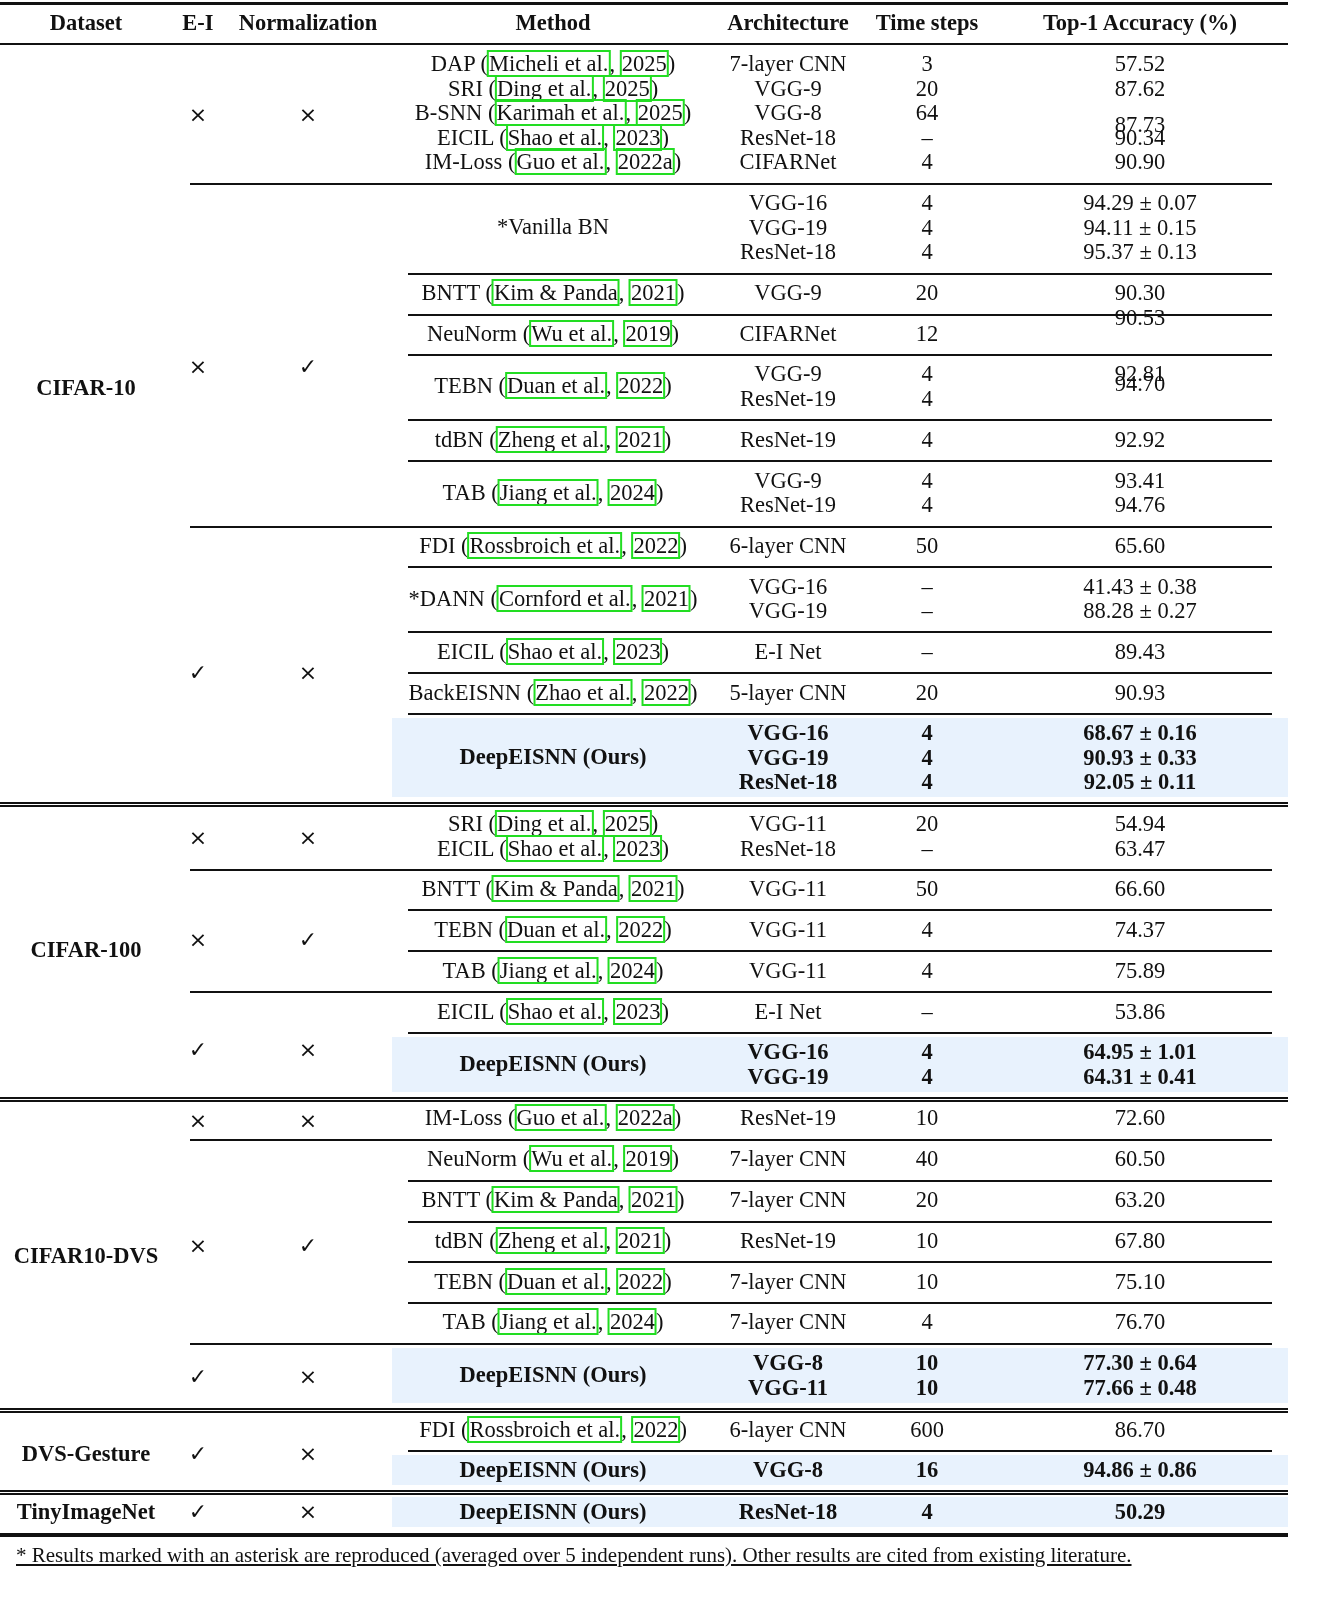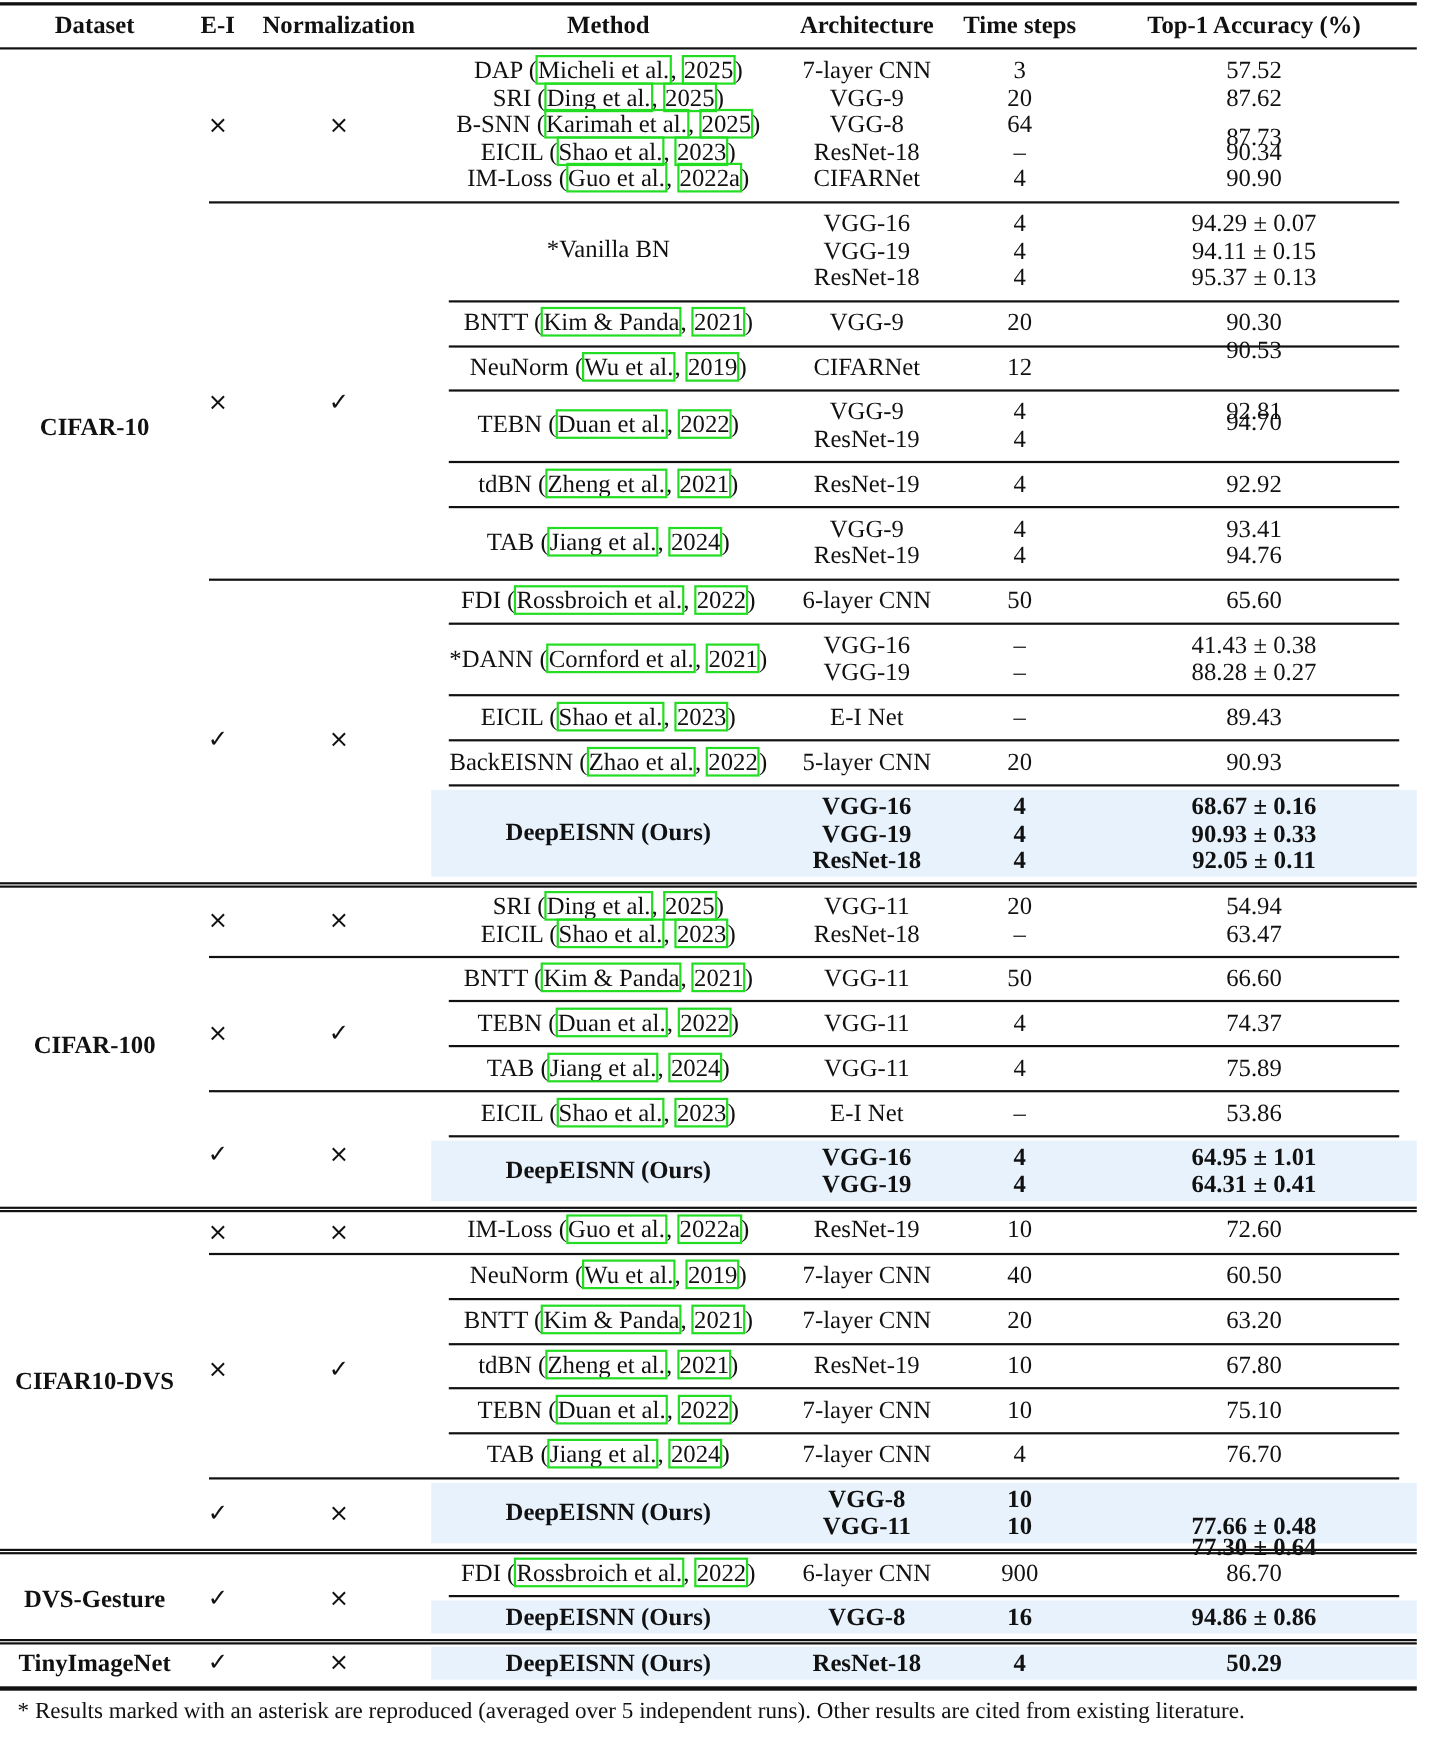--- a/index.html
+++ b/index.html
@@ -215,42 +215,42 @@
     <div class="rule" style="top: 1302px; left: 408px; width: 864px; height: 1.5px;"></div>
     <div class="rule" style="top: 1343px; left: 190px; width: 1082px; height: 1.5px;"></div>
     <div class="mark" style="left: 198px; top: 1365px;">✓</div>
     <div class="mark" style="left: 308px; top: 1365px;">×</div>
     <div class="hl" style="left: 392px; width: 896px; top: 1348px; height: 55px;"></div>
     <div class="t b" style="left: 553px; top: 1363.25px;"><span>DeepEISNN (Ours)</span></div>
     <div class="t b" style="left: 788px; top: 1350.75px;">VGG-8</div>
     <div class="t b" style="left: 788px; top: 1375.75px;">VGG-11</div>
     <div class="t b" style="left: 927px; top: 1350.75px;">10</div>
     <div class="t b" style="left: 927px; top: 1375.75px;">10</div>
-    <div class="t b" style="left: 1140px; top: 1350.75px; margin-top: 44px;">77.30 ± 0.64</div>
+    <div class="t b" style="left: 1140px; top: 1350.75px;">77.30 ± 0.64</div>
     <div class="t b" style="left: 1140px; top: 1375.75px;">77.66 ± 0.48</div>
     <div class="rule" style="top: 1408px; left: 0px; width: 1288px; height: 1.5px;"></div>
     <div class="rule" style="top: 1411px; left: 0px; width: 1288px; height: 1.5px;"></div>
     <div class="t b" style="left: 86px; top: 1441.75px;">DVS-Gesture</div>
     <div class="mark" style="left: 198px; top: 1442px;">✓</div>
     <div class="mark" style="left: 308px; top: 1442px;">×</div>
     <div class="t" style="left: 553px; top: 1417.75px;"><span>FDI</span> (<span class="cite">Rossbroich et al.</span>, <span class="cite">2022</span>)</div>
     <div class="t" style="left: 788px; top: 1417.75px;">6-layer CNN</div>
-    <div class="t" style="left: 927px; top: 1417.75px;">900</div>
+    <div class="t" style="left: 927px; top: 1417.75px;">600</div>
     <div class="t" style="left: 1140px; top: 1417.75px;">86.70</div>
     <div class="hl" style="left: 392px; width: 896px; top: 1455px; height: 30px;"></div>
     <div class="t b" style="left: 553px; top: 1457.75px;"><span>DeepEISNN (Ours)</span></div>
     <div class="t b" style="left: 788px; top: 1457.75px;">VGG-8</div>
     <div class="t b" style="left: 927px; top: 1457.75px;">16</div>
     <div class="t b" style="left: 1140px; top: 1457.75px;">94.86 ± 0.86</div>
     <div class="rule" style="top: 1450px; left: 408px; width: 864px; height: 1.5px;"></div>
     <div class="rule" style="top: 1490px; left: 0px; width: 1288px; height: 1.5px;"></div>
     <div class="rule" style="top: 1493px; left: 0px; width: 1288px; height: 1.5px;"></div>
     <div class="t b" style="left: 86px; top: 1499.75px;">TinyImageNet</div>
     <div class="mark" style="left: 198px; top: 1500px;">✓</div>
     <div class="mark" style="left: 308px; top: 1500px;">×</div>
     <div class="hl" style="left: 392px; width: 896px; top: 1497px; height: 30px;"></div>
     <div class="t b" style="left: 553px; top: 1499.75px;"><span>DeepEISNN (Ours)</span></div>
     <div class="t b" style="left: 788px; top: 1499.75px;">ResNet-18</div>
     <div class="t b" style="left: 927px; top: 1499.75px;">4</div>
     <div class="t b" style="left: 1140px; top: 1499.75px;">50.29</div>
     <div class="rule" style="top: 1533px; left: 0px; width: 1288px; height: 3.5px;"></div>
-    <div class="foot" style="left: 16px; top: 1543px;">* Results marked with an asterisk are reproduced (averaged over 5 independent runs). Other results are cited from existing literature.</div>
+    <div class="foot" style="left: 16px; top: 1543px; text-decoration: underline;">* Results marked with an asterisk are reproduced (averaged over 5 independent runs). Other results are cited from existing literature.</div>
   </div>
 
 </body></html>

